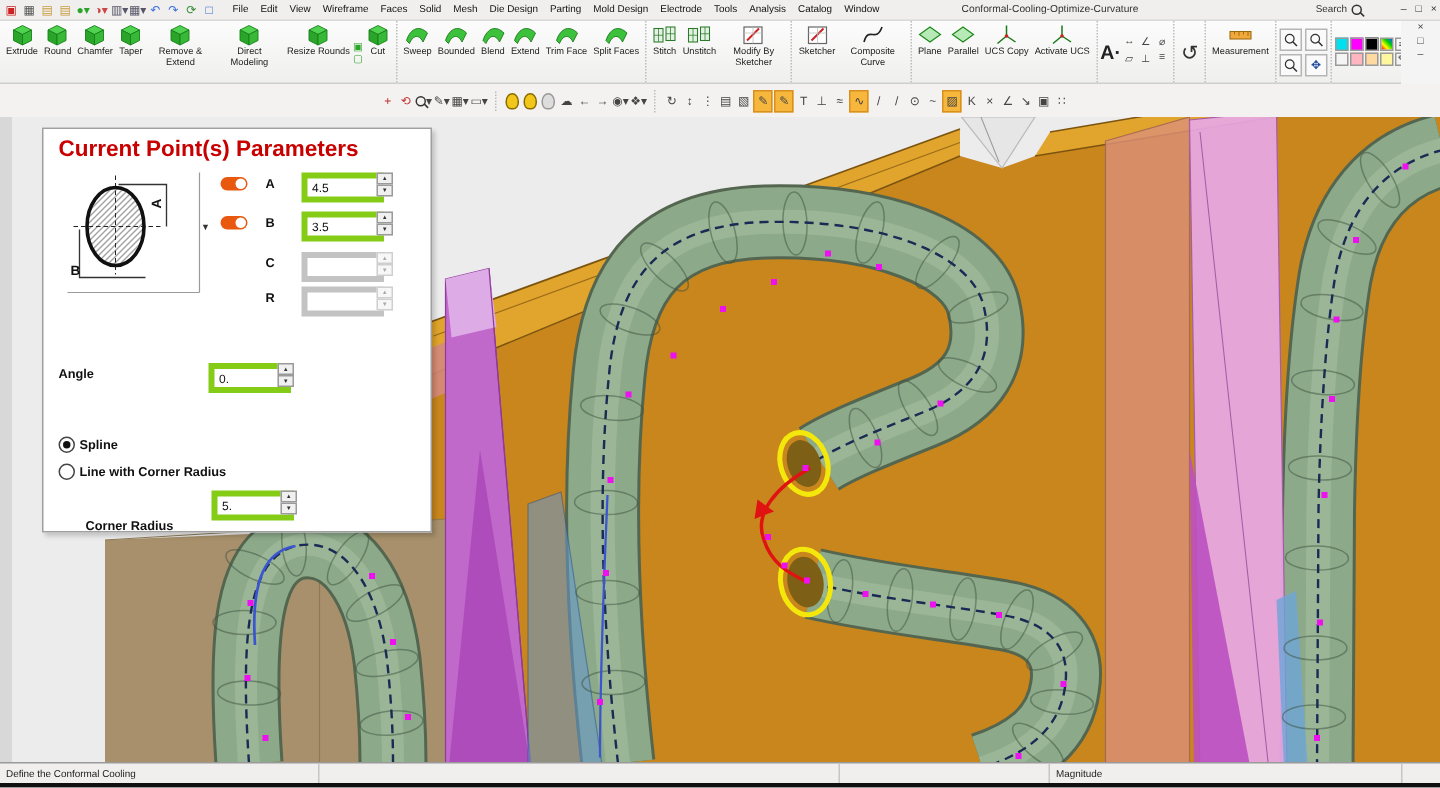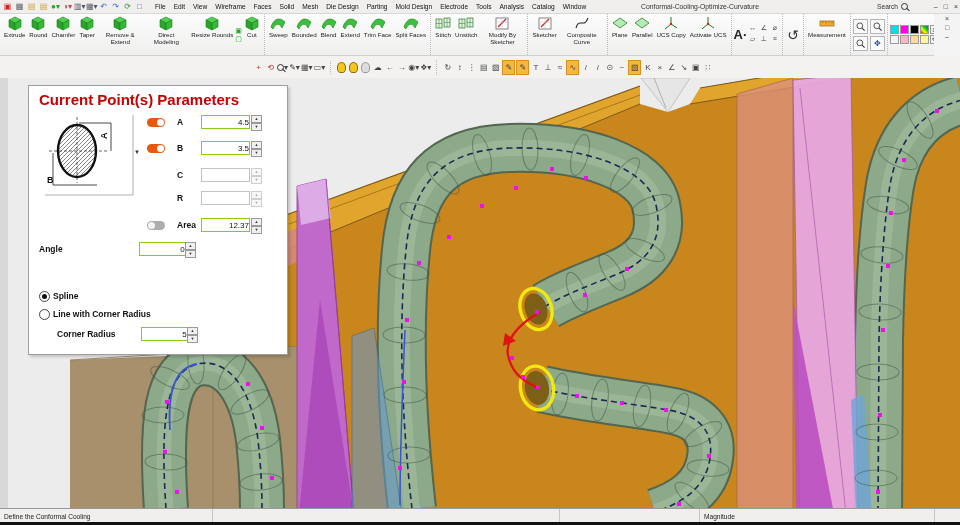--- a/index.html
+++ b/index.html
@@ -58,34 +58,34 @@
   .dlg-dd{position:absolute;left:100px;top:58px;width:16px;height:16px;font-size:6px;color:#333;
           display:flex;align-items:center;justify-content:center;}
   .prow{position:absolute;left:0;width:100%;height:16px;}
   .toggle{position:absolute;left:118px;top:3px;width:18px;height:9px;border-radius:5px;}
   .toggle.on{background:#e8590f;}
   .toggle.off{background:#adadad;}
   .toggle .knob{position:absolute;top:1px;width:7px;height:7px;border-radius:50%;background:#fff;}
   .toggle.on .knob{right:1px;}
   .toggle.off .knob{left:1px;background:#f4f4f4;}
   .plabel{position:absolute;left:148px;top:2px;font-size:8.5px;font-weight:bold;color:#111;}
-  .pinput{position:absolute;left:172px;top:0;width:44px;height:12px;border:1px solid #84cc16;
-          font-family:"Liberation Sans",sans-serif;font-size:8px;padding:0 0 0 3px;background:#fff;color:#111;text-align:right;}
+  .pinput{position:absolute;left:172px;top:0;width:44px;height:12px;border:4px solid #84cc16;
+          font-family:"Liberation Sans",sans-serif;font-size:8px;padding:0 0 0 3px;background:#fff;color:#111;}
   .pinput.dim{border-color:#c3c3c3;}
   .spin{position:absolute;left:222px;top:0;width:11px;height:14px;display:flex;flex-direction:column;}
   .spin span{flex:1;border:1px solid #9a9a9a;background:#f0f0f0;font-size:4px;line-height:6px;
              text-align:center;color:#333;}
   .spin.dim span{border-color:#cfcfcf;color:#aaa;background:#f7f7f7;}
   .angrow .plabel{left:10px;}
   .angrow .pinput{left:110px;}
   .angrow .spin{left:156px;}
   .radio{position:absolute;left:10px;top:2px;width:9px;height:9px;border:1px solid #444;border-radius:50%;background:#fff;}
   .radio.sel::after{content:'';position:absolute;left:2px;top:2px;width:5px;height:5px;background:#111;border-radius:50%;}
   .rlabel{position:absolute;left:24px;top:2px;font-size:8.5px;font-weight:bold;color:#111;}
-  .crrow .plabel{left:28px;}
+  .crrow .plabel{left:28px;margin-top:16px;}
   .crrow .pinput{left:112px;}
   .crrow .spin{left:158px;}
   
   #statusbar{position:absolute;top:508px;left:0;width:960px;height:14px;background:#f0efee;
              border-top:1px solid #9a9a9a;display:flex;font-size:6.6px;color:#222;}
   .scell{border-right:1px solid #c6c6c6;display:flex;align-items:center;padding-left:4px;box-sizing:border-box;}
   #bottomstrip{position:absolute;top:522px;left:0;width:960px;height:3px;background:#101010;}
 </style>
 </head>
 <body>
@@ -655,31 +655,20 @@
       </div>
       <div class="prow" style="top:105px">
 
         <span class="plabel">R</span>
         <input class="pinput dim" value="" style="">
         <span class="spin dim">
             <span>▲</span>
             <span>▼</span>
           </span>
       </div>
-      <div class="prow" style="top:132px">
-        <span class="toggle off">
-            <span class="knob"></span>
-          </span>
-        <span class="plabel">Area</span>
-        <input class="pinput" value="12.37" style="">
-        <span class="spin">
-            <span>▲</span>
-            <span>▼</span>
-          </span>
-      </div>
 
       <div class="prow angrow" style="top:156px">
         <span class="plabel">Angle</span>
         <input class="pinput" value="0." style="">
         <span class="spin">
             <span>▲</span>
             <span>▼</span>
           </span>
       </div>
 

